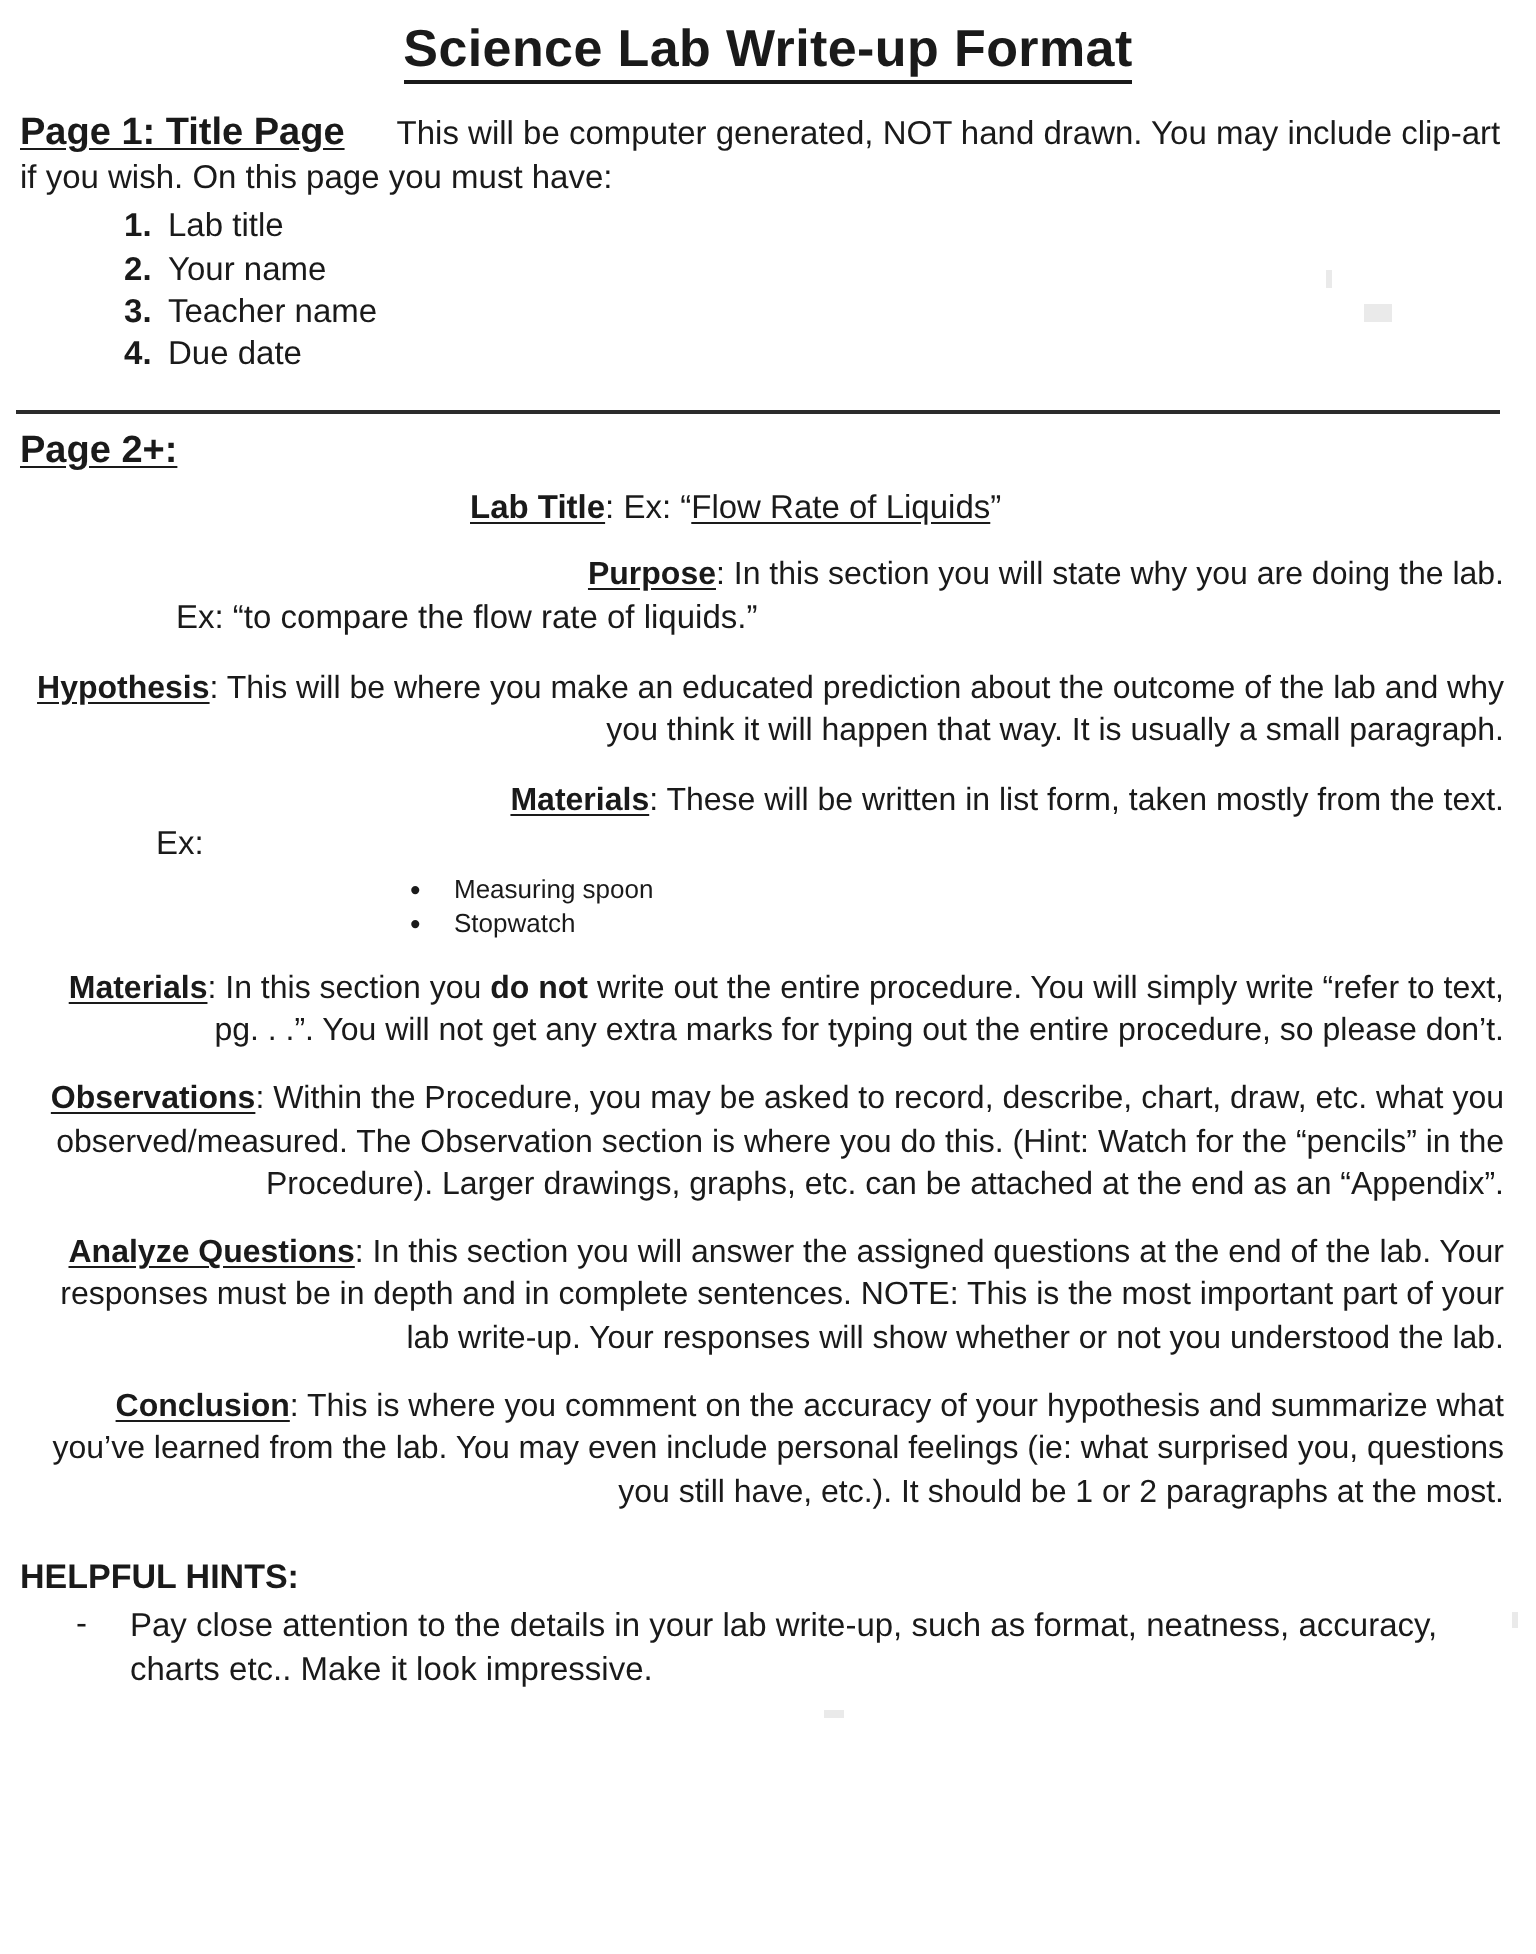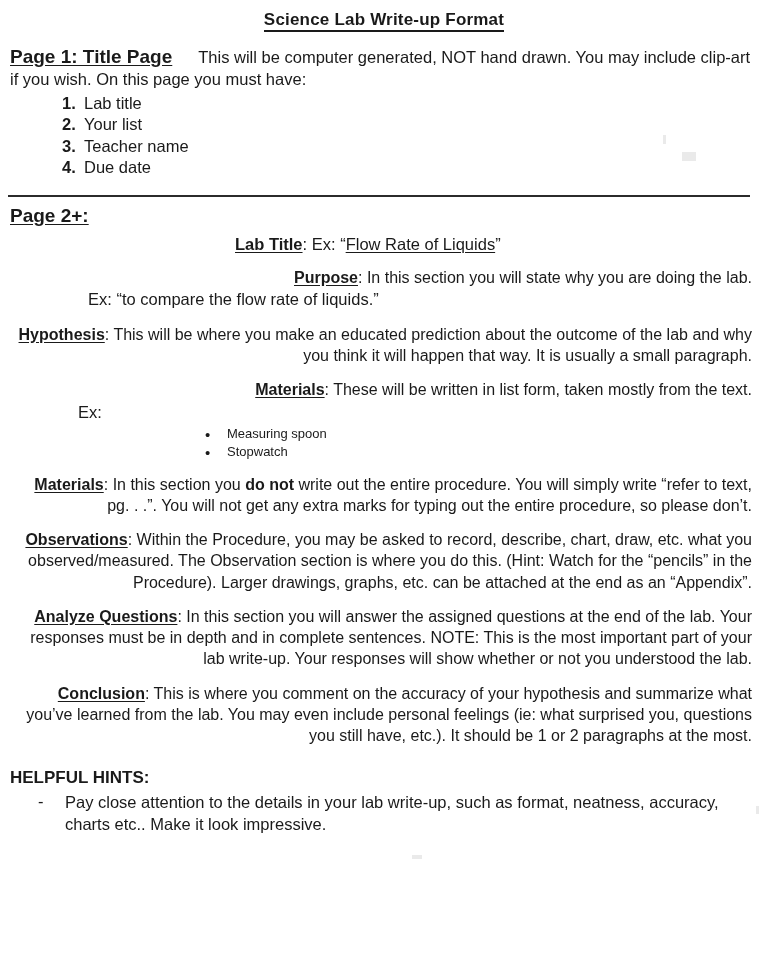--- a/index.html
+++ b/index.html
@@ -19,21 +19,21 @@
     position: relative;
     width: 768px;
     height: 977px;
     padding: 0;
     box-sizing: border-box;
   }
 
   
   .doc-title {
     text-align: center;
-    font-size: 17px;
+    font-size: 26px;
     font-weight: bold;
     letter-spacing: 0.2px;
     padding-top: 10px;
     line-height: 1.15;
   }
   .doc-title span {
     border-bottom: 2.5px solid #1a1a1a;
     padding-bottom: 1px;
   }
 
@@ -190,21 +190,21 @@
   <div class="doc-title">
     <span>Science Lab Write-up Format</span>
   </div>
 
   <div class="page1-row">
     <span class="hd-lg">Page 1: Title Page</span><span class="gap"></span><span>This will be computer generated, NOT hand drawn. You may include clip-art if you wish. On this page you must have:</span>
   </div>
 
   <ol class="numlist">
     <li>Lab title</li>
-    <li>Your list</li>
+    <li>Your name</li>
     <li>Teacher name</li>
     <li>Due date</li>
   </ol>
 
   <hr class="divider">
 
   <span class="page2-hd">Page 2+:</span>
 
   <div class="labtitle-line">
     <span class="hd">Lab Title</span><span>:  Ex: “</span><span class="ul">Flow Rate of Liquids</span><span>”</span>

